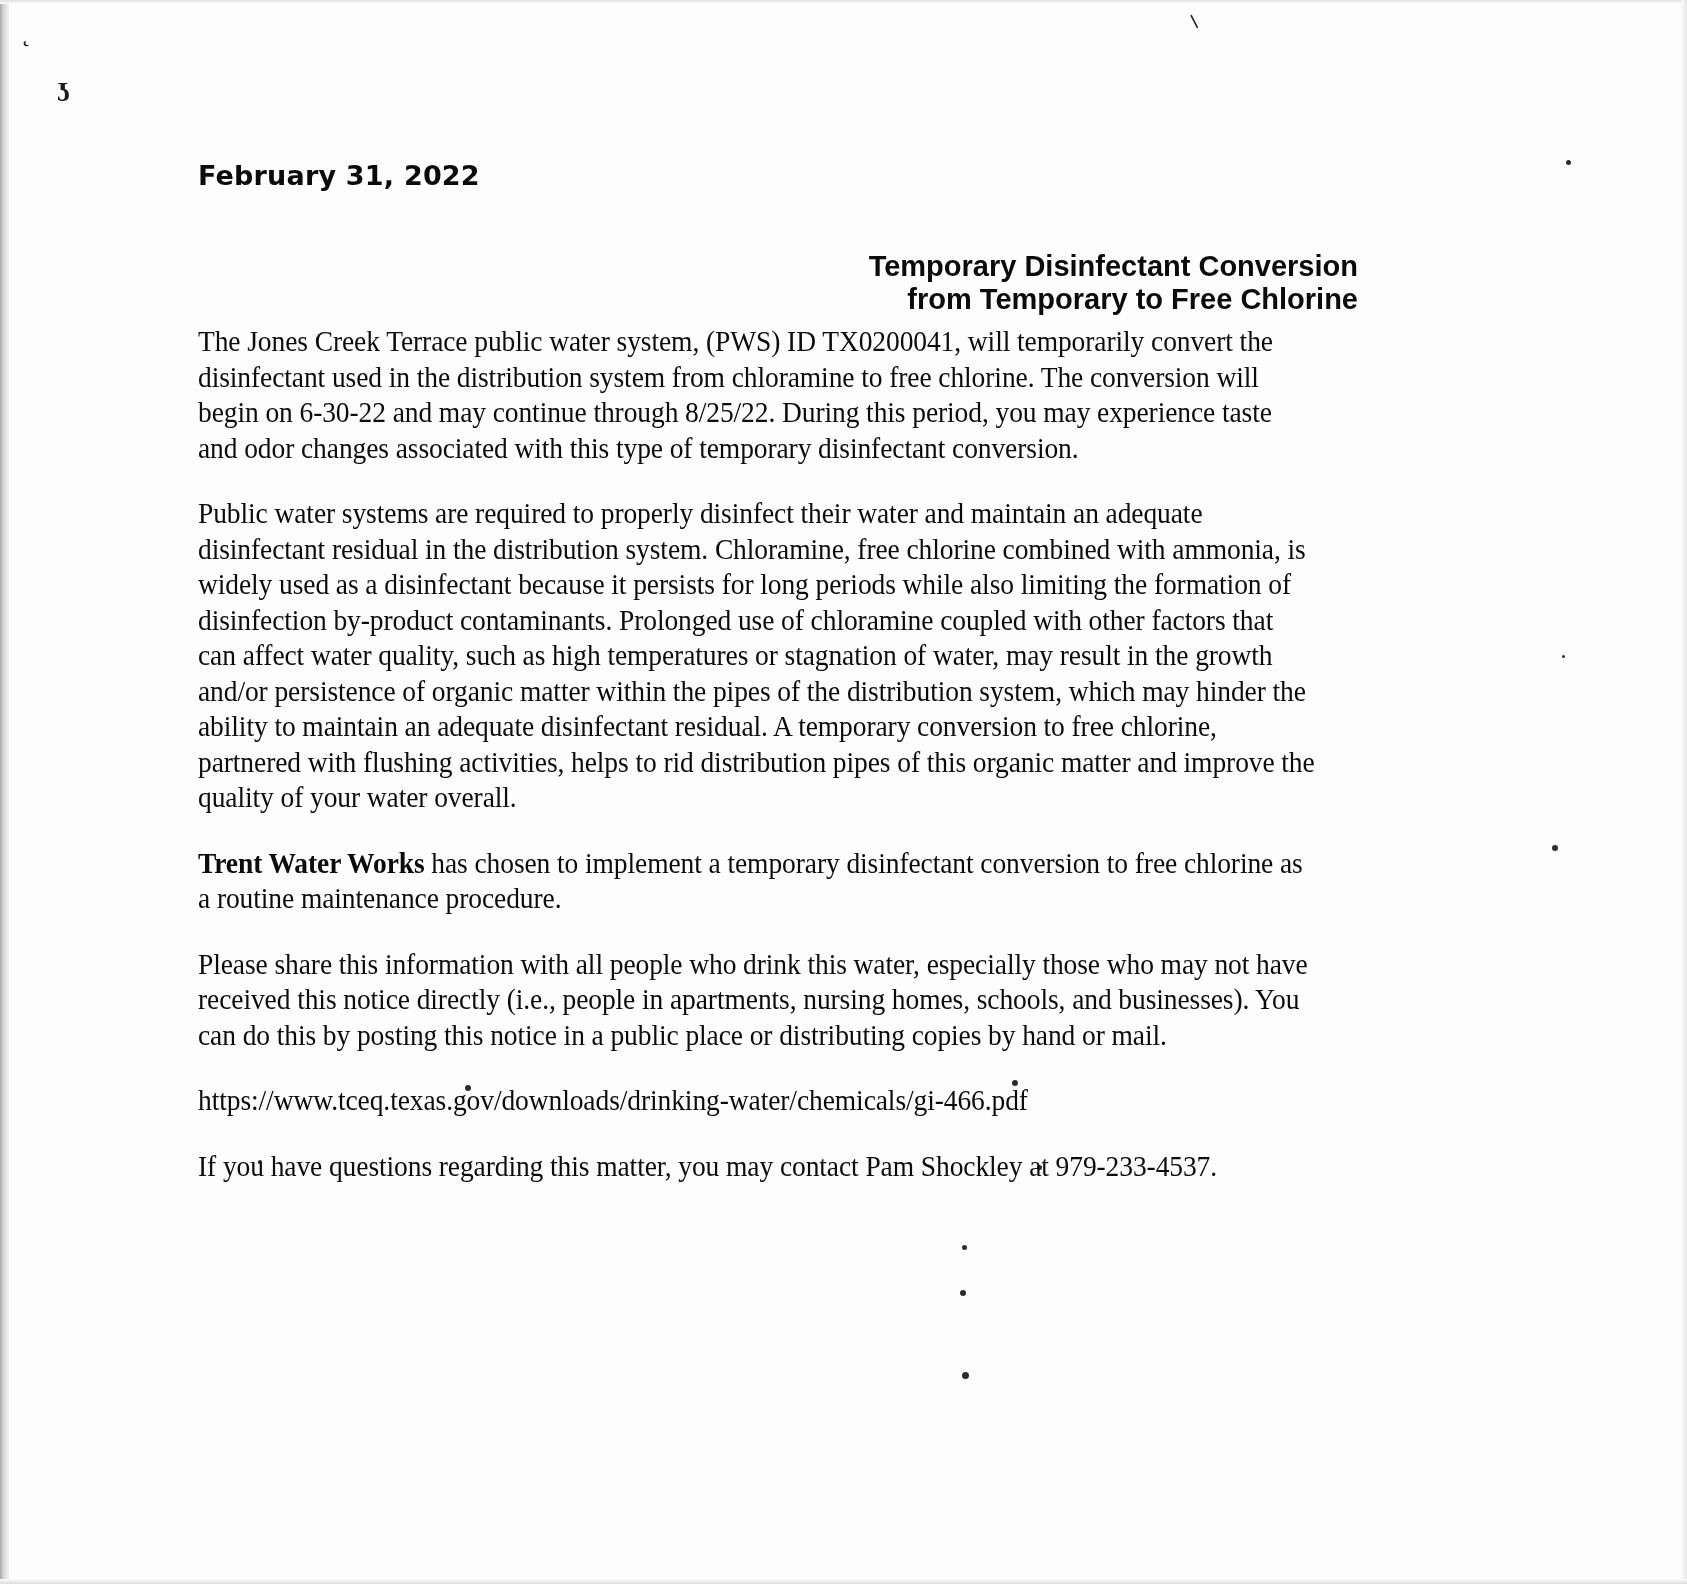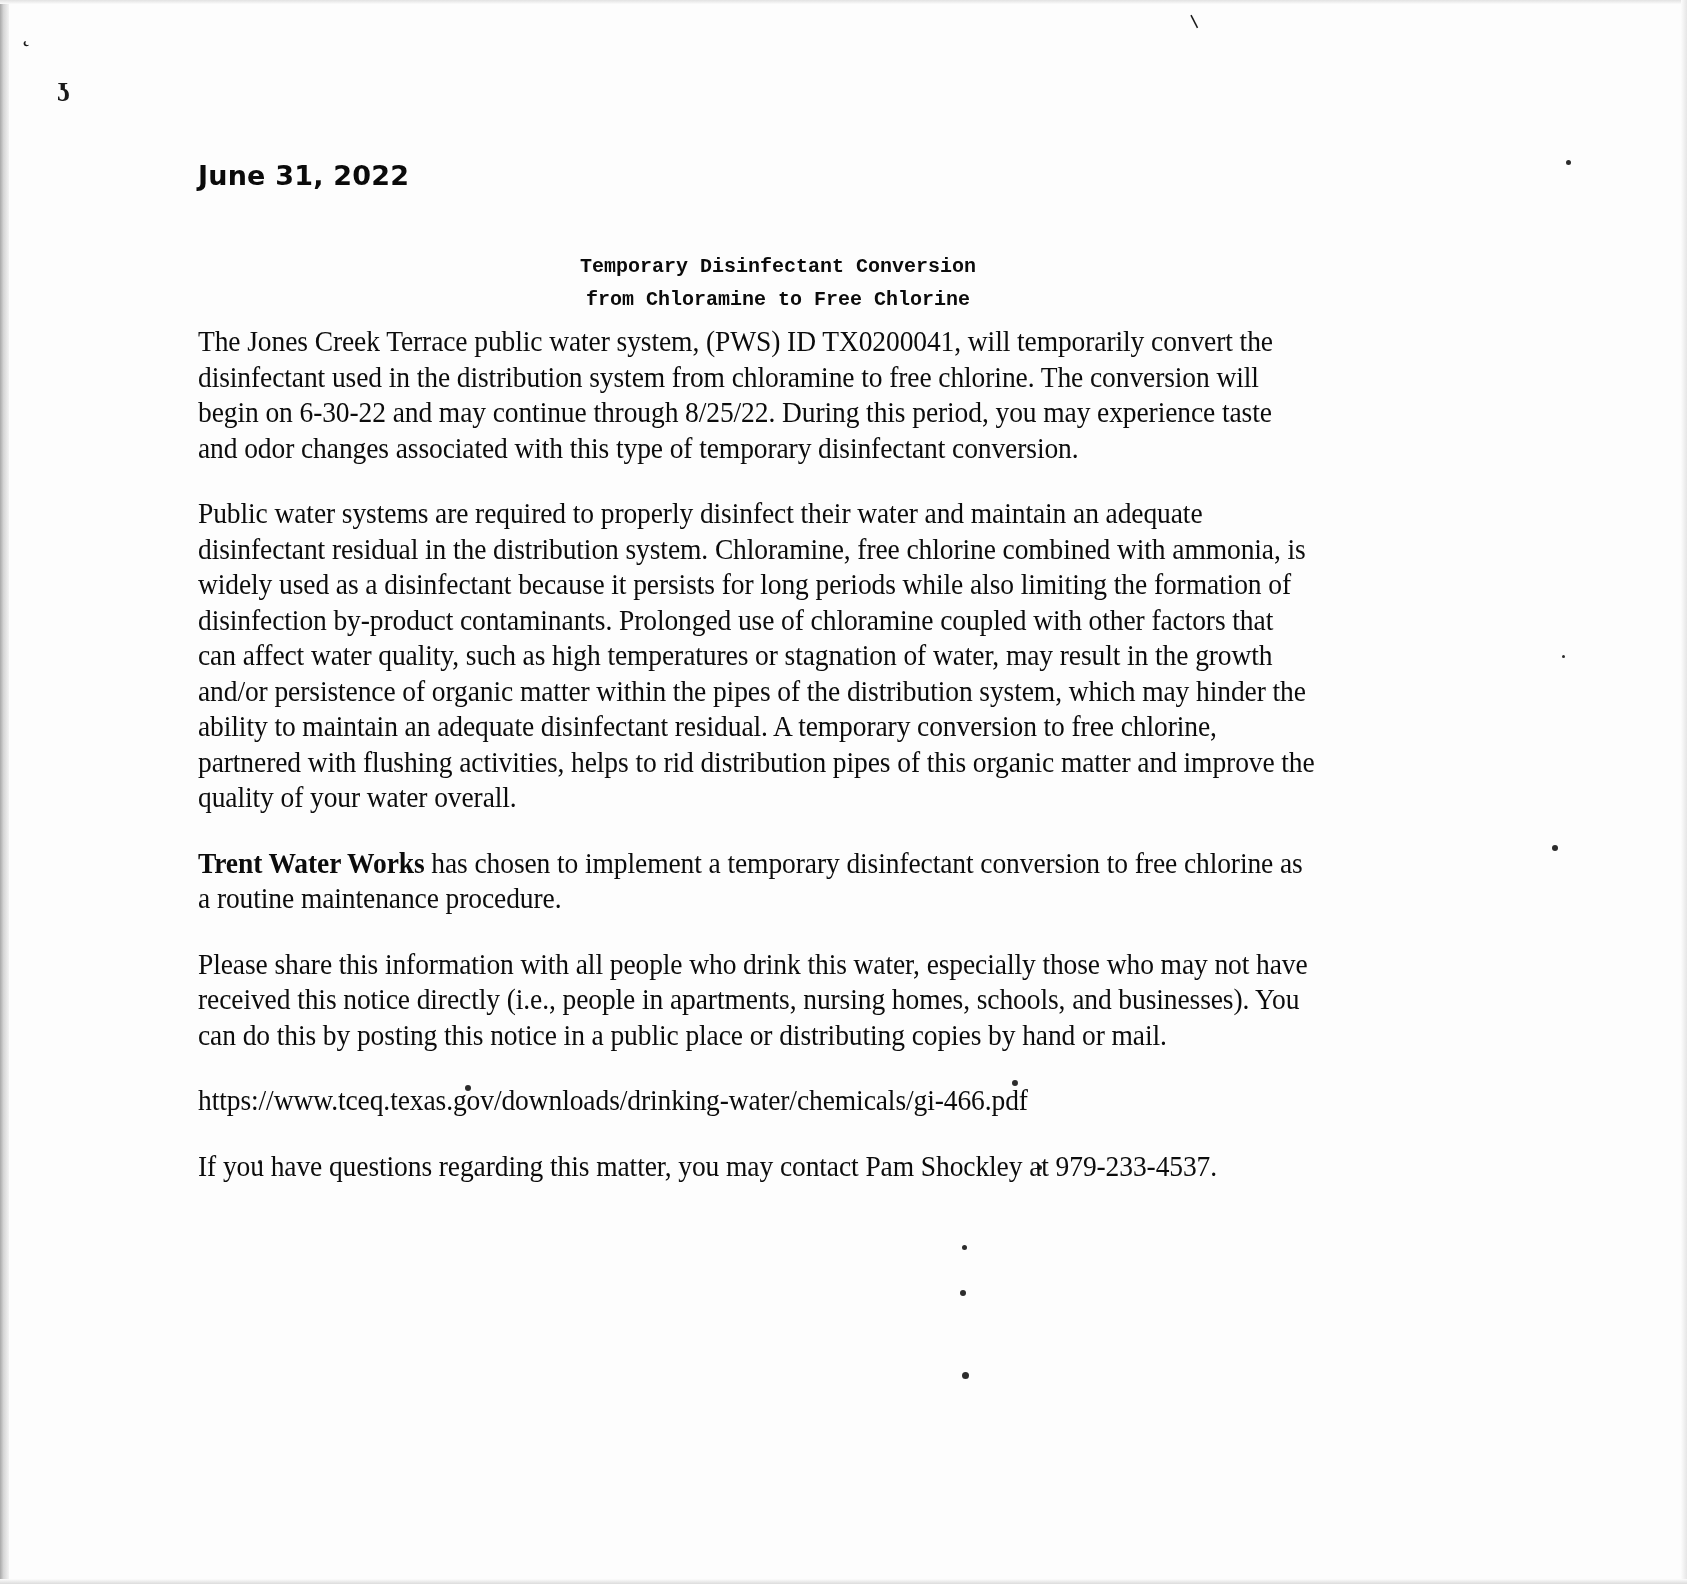--- a/index.html
+++ b/index.html
@@ -66,24 +66,24 @@
     font-size: 27px;
     letter-spacing: .2px;
     color: #0b0b0b;
   }
 
   .title-block {
     position: absolute;
     left: 198px;
     top: 250px;
     width: 1160px;
-    text-align: center;
-    font-family: Liberation Mono, monospace;
+    text-align: right;
+    font-family: Liberation Sans, sans-serif;
     font-weight: bold;
-    font-size: 20px;
+    font-size: 29px;
     line-height: 33px;
     color: #0b0b0b;
   }
   .title-block div { white-space: nowrap; }
 
   .body-block {
     position: absolute;
     left: 198px;
     top: 324px;
     width: 1160px;
@@ -125,25 +125,25 @@
   <div class="speck" style="left:1552px; top:845px; width:6px; height:6px;"></div>
   <div class="speck" style="left:1562px; top:655px; width:3px; height:3px;"></div>
   <div class="speck" style="left:465px; top:1085px; width:6px; height:6px;"></div>
   <div class="speck" style="left:1012px; top:1080px; width:6px; height:6px;"></div>
   <div class="speck" style="left:1037px; top:1165px; width:5px; height:5px;"></div>
   <div class="speck" style="left:962px; top:1245px; width:5px; height:5px;"></div>
   <div class="speck" style="left:960px; top:1290px; width:6px; height:6px;"></div>
   <div class="speck" style="left:962px; top:1372px; width:7px; height:7px;"></div>
   <div class="speck" style="left:258px; top:1160px; width:4px; height:4px;"></div>
 
-  <div class="date-line">June 31, 2022</div>
+  <div class="date-line">February 31, 2022</div>
 
   <div class="title-block">
     <div>Temporary Disinfectant Conversion</div>
-    <div>from Chloramine to Free Chlorine</div>
+    <div>from Temporary to Free Chlorine</div>
   </div>
 
   <div class="body-block">
 
     <p class="para">The Jones Creek Terrace public water system, (PWS) ID TX0200041, will temporarily convert the disinfectant used in the distribution system from chloramine to free chlorine. The conversion will begin on 6-30-22 and may continue through 8/25/22. During this period, you may experience taste and odor changes associated with this type of temporary disinfectant conversion.</p>
 
     <p class="para">Public water systems are required to properly disinfect their water and maintain an adequate disinfectant residual in the distribution system. Chloramine, free chlorine combined with ammonia, is widely used as a disinfectant because it persists for long periods while also limiting the formation of disinfection by-product contaminants. Prolonged use of chloramine coupled with other factors that can affect water quality, such as high temperatures or stagnation of water, may result in the growth and/or persistence of organic matter within the pipes of the distribution system, which may hinder the ability to maintain an adequate disinfectant residual. A temporary conversion to free chlorine, partnered with flushing activities, helps to rid distribution pipes of this organic matter and improve the quality of your water overall.</p>
 
     <p class="para"><span class="bold">Trent Water Works</span><span> has chosen to implement a temporary disinfectant conversion to free chlorine as a routine maintenance procedure.</span></p>
 

